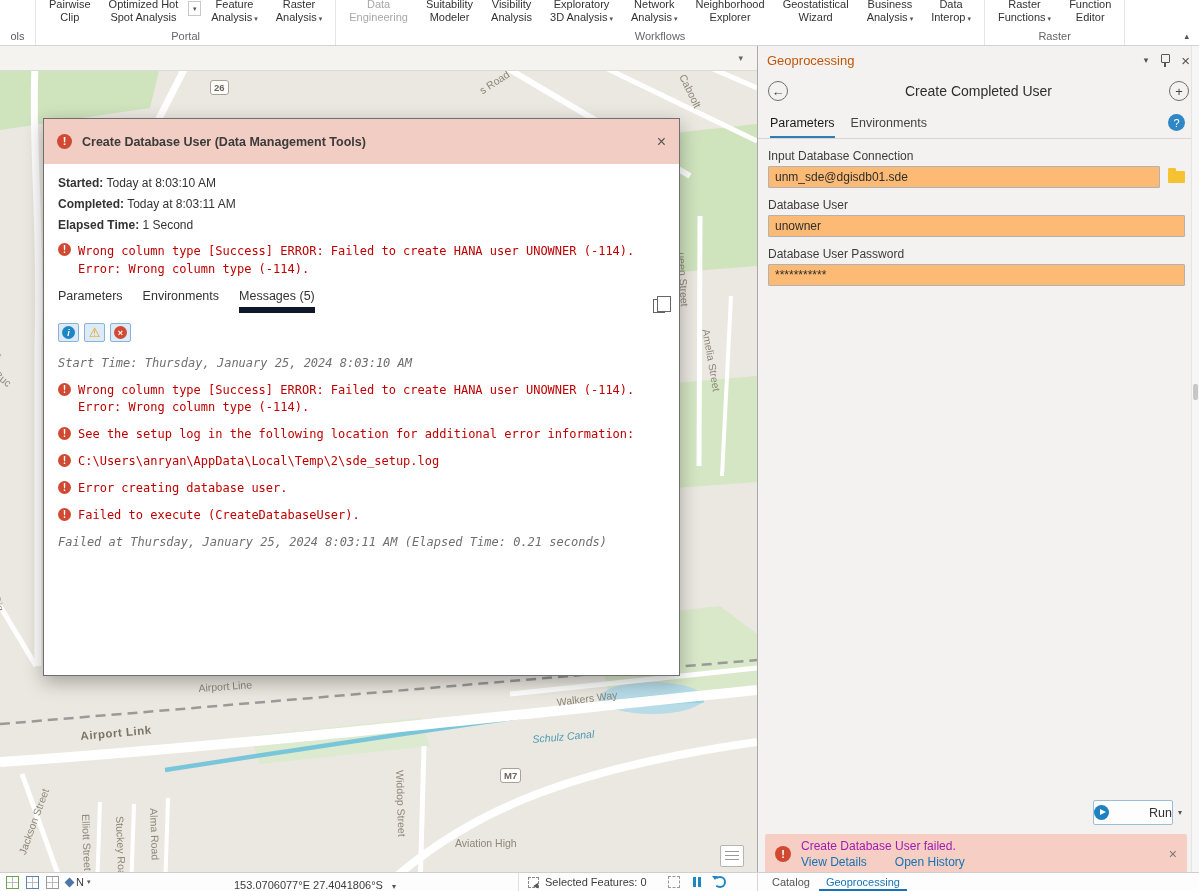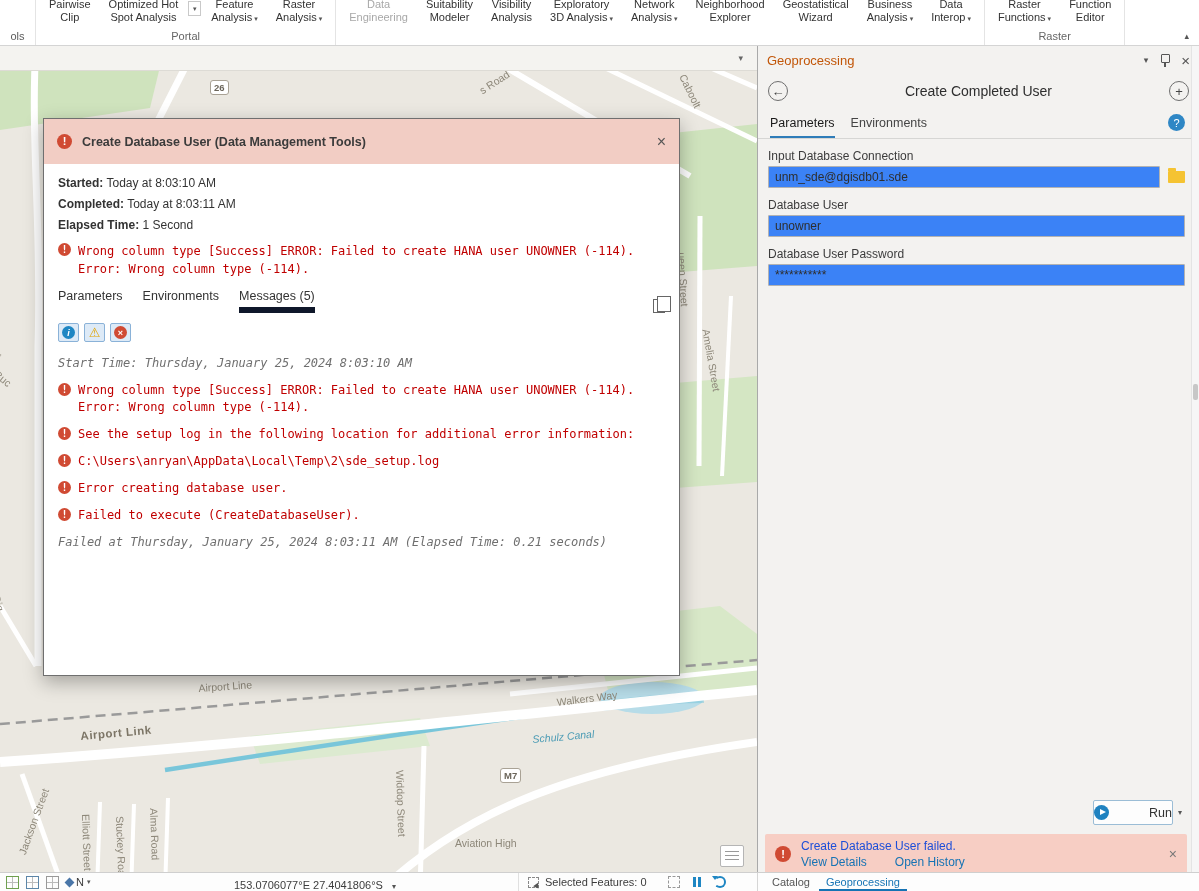--- a/index.html
+++ b/index.html
@@ -73,32 +73,32 @@
   .circle-btn{width:20px;height:20px;border:1px solid #6e6e6e;border-radius:50%;display:flex;align-items:center;justify-content:center;font-size:13px;color:#444;cursor:pointer;background:transparent;flex:none;}
   .tool-title{flex:1;text-align:center;font-size:14px;color:#2e2e2e;}
   .panel-tabs{display:flex;gap:16px;padding:8px 12px 0;border-bottom:1px solid #d6d6d4;position:relative;font-size:12.5px;}
   .ptab{padding-bottom:6px;color:#444;cursor:pointer;}
   .ptab.active{border-bottom:2px solid #2e7cb8;color:#1a1a1a;}
   .help-btn{position:absolute;right:14px;top:6px;width:17px;height:17px;border-radius:50%;background:#2f87c5;color:#fff;font-size:11px;display:flex;align-items:center;justify-content:center;cursor:pointer;}
   .fields{padding:10px 14px 0 10px;}
   .field{margin-bottom:10px;}
   .field-label{color:#3c3c3c;margin-bottom:3px;}
   .field-row{display:flex;align-items:center;gap:8px;}
-  .field-input{flex:1;height:22px;border:1px solid #b2b2b2;background:#3b82f6;font:12px "Liberation Sans",sans-serif;color:#2e2e2e;padding:0 6px;border-radius:1px;}
+  .field-input{flex:1;height:22px;border:1px solid #b2b2b2;background:#fdba74;font:12px "Liberation Sans",sans-serif;color:#2e2e2e;padding:0 6px;border-radius:1px;}
   .folder-icon{width:17px;height:12px;background:#f5c332;border-radius:1px;position:relative;flex:none;cursor:pointer;}
   .folder-icon::before{content:"";position:absolute;top:-3px;left:0;width:8px;height:3px;background:#f5c332;border-radius:1px 1px 0 0;}
   .run-row{position:absolute;right:12px;top:754px;display:flex;align-items:center;}
   .run-btn{width:80px;height:25px;border:1px solid #9bbdd6;background:#fdfdfd;border-radius:2px;display:flex;align-items:center;justify-content:space-between;gap:7px;font-size:12.5px;color:#333;cursor:pointer;}
   .play-icon{width:15px;height:15px;border-radius:50%;background:#1f82c0;position:relative;}
   .play-icon::before{content:"";position:absolute;left:5.5px;top:4px;border-left:6px solid #fff;border-top:3.5px solid transparent;border-bottom:3.5px solid transparent;}
   .run-chevron{width:14px;height:25px;display:flex;align-items:center;justify-content:center;font-size:8px;color:#555;cursor:pointer;}
   .notif{position:absolute;left:7px;right:12px;top:788px;height:40px;background:#f7cec4;border-radius:2px;display:flex;align-items:center;padding:0 10px;gap:10px;}
   .notif .err-badge{width:16px;height:16px;}
   .notif-text{flex:1;}
-  .notif-title{font-size:12px;color:#1d4ed8;}
+  .notif-title{font-size:12px;color:#a21caf;}
   .notif-links{font-size:12px;color:#1673b4;display:flex;gap:28px;margin-top:2px;}
   .nlink{cursor:pointer;}
   .notif-close{color:#777;font-size:14px;cursor:pointer;line-height:1;}
   .panel-scroll{position:absolute;top:0;right:0;width:8px;height:100%;background:#f6f6f6;border-left:1px solid #e4e4e4;cursor:pointer;}
   .panel-scroll .thumb{position:absolute;top:338px;left:1px;width:5px;height:16px;background:#c7c7c7;border-radius:2px;}
 
   
   .bottombar{position:absolute;left:0;bottom:0;width:100%;height:19px;background:#fdfdfd;border-top:1px solid #cfcfcf;font-size:11px;color:#3c3c3c;z-index:10;}
   .sb-icons{position:absolute;left:6px;top:0;height:100%;display:flex;gap:7px;align-items:center;}
   .sbi{width:13px;height:13px;border:1px solid #999;background:linear-gradient(90deg,transparent 5px,#bbb 5px,#bbb 6px,transparent 6px),linear-gradient(transparent 5px,#bbb 5px,#bbb 6px,transparent 6px);cursor:pointer;}
@@ -184,20 +184,21 @@
             </div>
             <div class="ritem">
               <div class="rtop">Business</div>
               <div class="rbottom">Analysis<span class="rarrow">▾</span></div>
             </div>
             <div class="ritem">
               <div class="rtop">Data</div>
               <div class="rbottom">Interop<span class="rarrow">▾</span></div>
             </div>
           </div>
+          <div class="rlabel">Workflows</div>
         </div>
         <div class="rgroup">
           <div class="ritems">
             <div class="ritem">
               <div class="rtop">Raster</div>
               <div class="rbottom">Functions<span class="rarrow">▾</span></div>
             </div>
             <div class="ritem">
               <div class="rtop">Function</div>
               <div class="rbottom">Editor</div>

